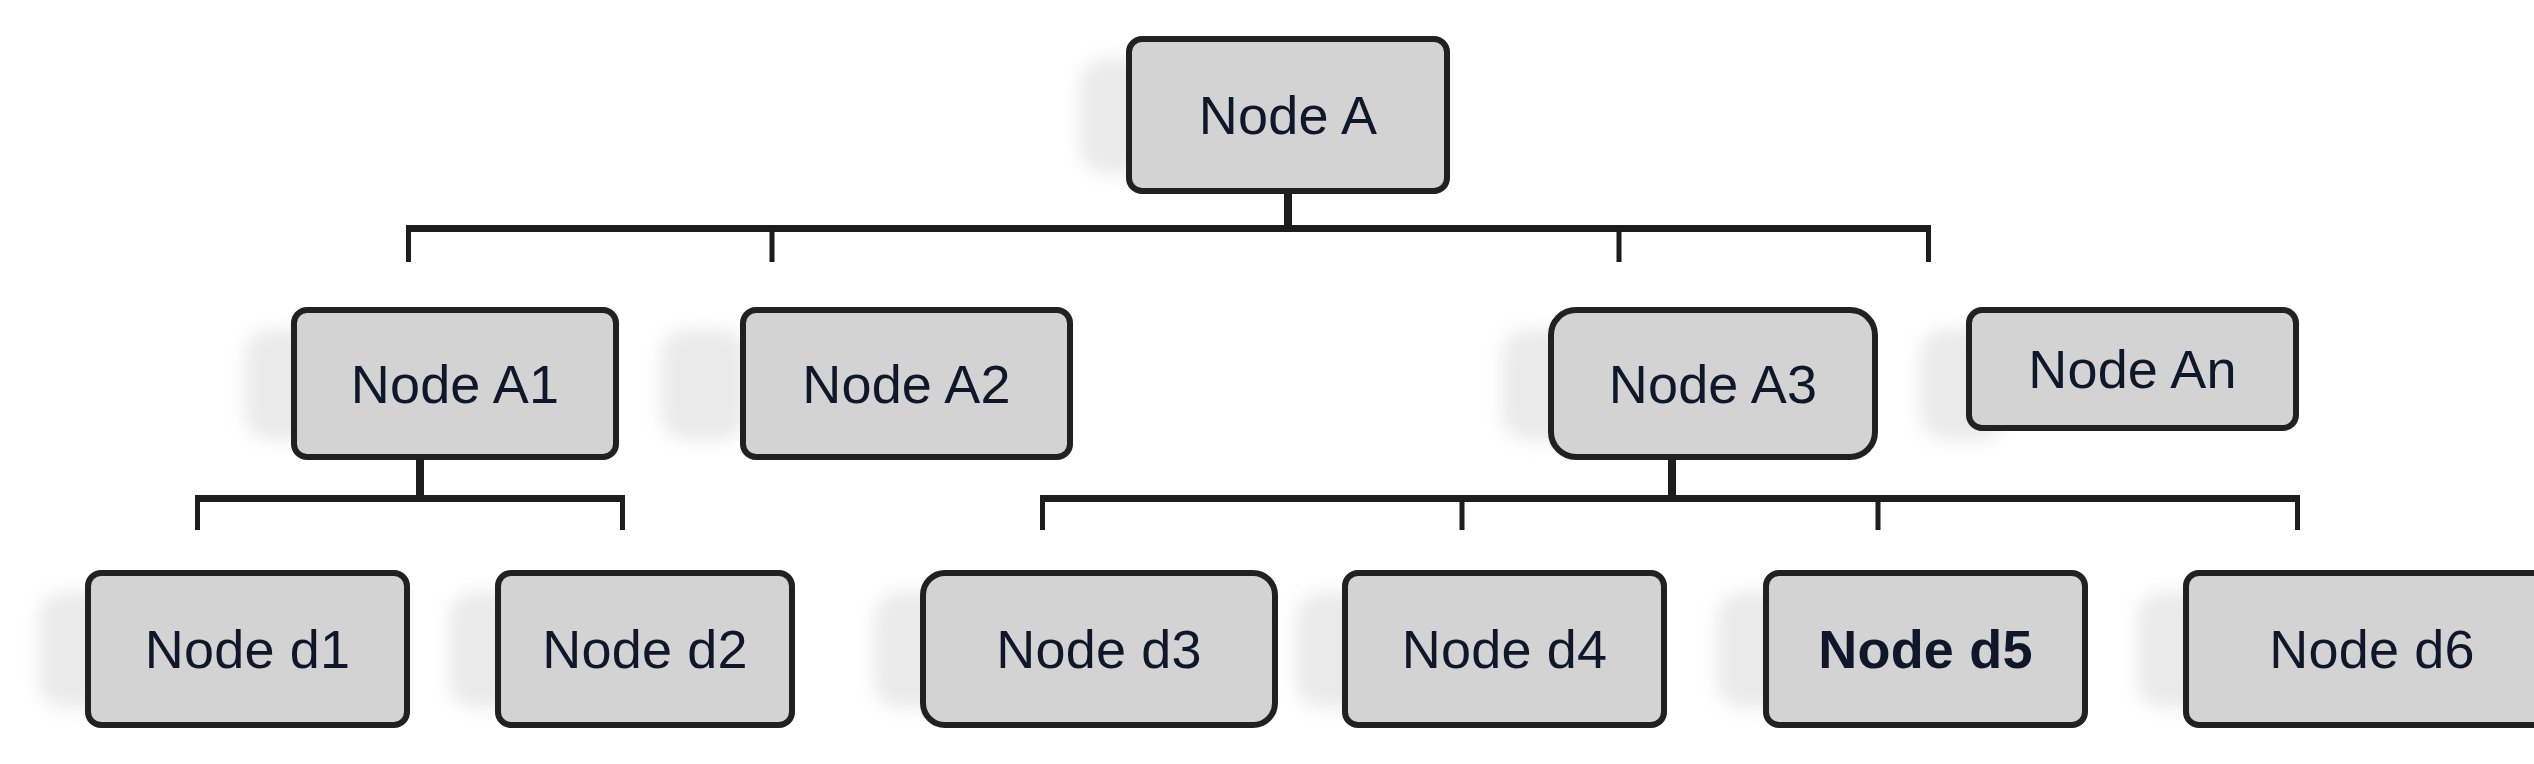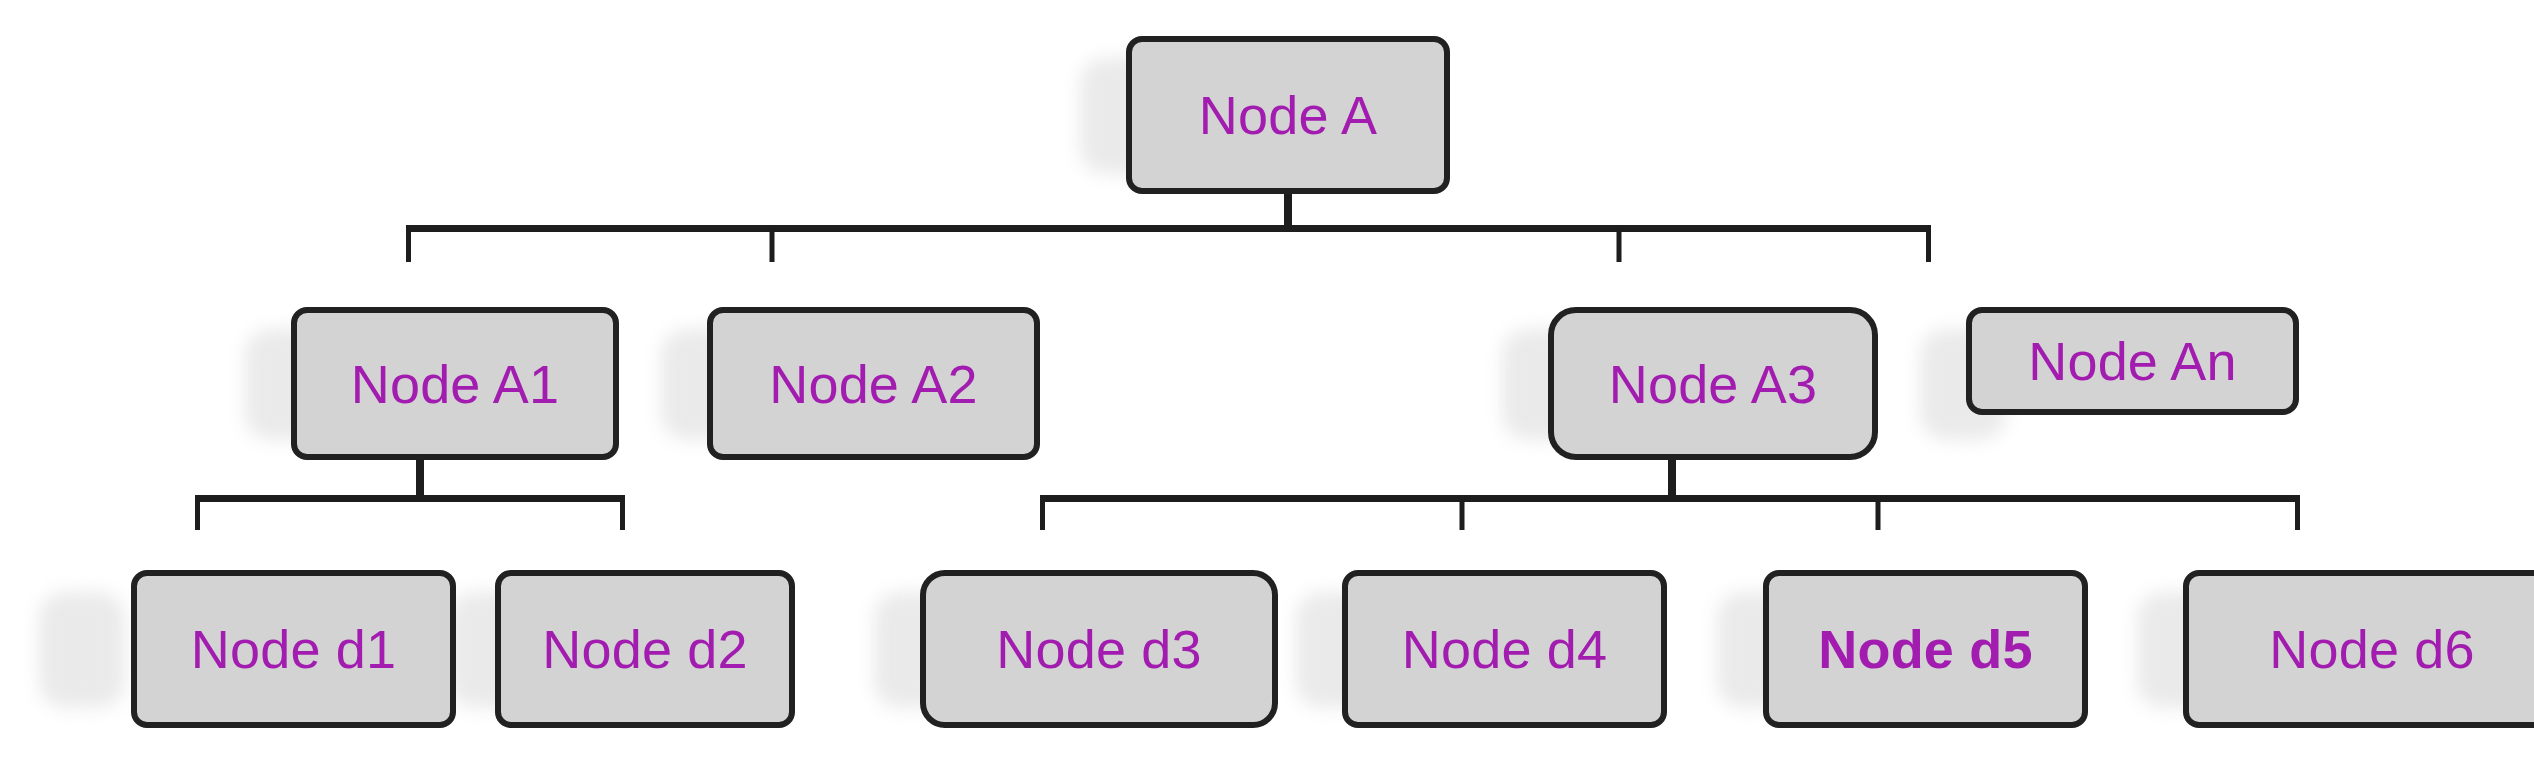--- a/index.html
+++ b/index.html
@@ -42,21 +42,21 @@
     align-items: center;
     justify-content: center;
     color: #0a0a0a;
     z-index: 3;
   }
   .node .node-label {
     font-size: 54px;
     line-height: 1;
     letter-spacing: 0.2px;
     white-space: nowrap;
-    color: #a21caf;
+    color: #0f172a;
   }
 
   
   .node-shadow {
     position: absolute;
     background: #e9e9e9;
     border-radius: 26px;
     filter: blur(9px);
     opacity: 0.95;
     z-index: 1;
@@ -99,33 +99,33 @@
   <div id="node-layer">
       <div class="node-shadow" style="left: 1080px; top: 58px; width: 86px; height: 116px; background: rgb(233, 233, 233);"></div>
       <div class="node" style="left: 1126px; top: 36px; width: 324px; height: 158px; background: rgb(211, 211, 211); border-color: rgb(33, 33, 33);">
         <span class="node-label">Node A</span>
       </div>
       <div class="node-shadow" style="left: 245px; top: 329px; width: 86px; height: 111px; background: rgb(233, 233, 233);"></div>
       <div class="node" style="left: 291px; top: 307px; width: 328px; height: 153px; background: rgb(211, 211, 211); border-color: rgb(33, 33, 33);">
         <span class="node-label">Node A1</span>
       </div>
       <div class="node-shadow" style="left: 661px; top: 329px; width: 86px; height: 111px; background: rgb(233, 233, 233);"></div>
-      <div class="node" style="left: 707px; top: 307px; width: 333px; height: 153px; background: rgb(211, 211, 211); border-color: rgb(33, 33, 33);">
+      <div class="node" style="left: 740px; top: 307px; width: 333px; height: 153px; background: rgb(211, 211, 211); border-color: rgb(33, 33, 33);">
         <span class="node-label">Node A2</span>
       </div>
       <div class="node-shadow" style="left: 1502px; top: 329px; width: 86px; height: 111px; background: rgb(233, 233, 233);"></div>
       <div class="node" style="left: 1548px; top: 307px; width: 330px; height: 153px; background: rgb(211, 211, 211); border-color: rgb(33, 33, 33); border-radius: 28px;">
         <span class="node-label">Node A3</span>
       </div>
       <div class="node-shadow" style="left: 1920px; top: 329px; width: 86px; height: 111px; background: rgb(233, 233, 233);"></div>
-      <div class="node" style="left: 1966px; top: 307px; width: 333px; height: 108px; background: rgb(211, 211, 211); border-color: rgb(33, 33, 33);">
+      <div class="node" style="left: 1966px; top: 307px; width: 333px; height: 124px; background: rgb(211, 211, 211); border-color: rgb(33, 33, 33);">
         <span class="node-label">Node An</span>
       </div>
       <div class="node-shadow" style="left: 39px; top: 592px; width: 86px; height: 116px; background: rgb(233, 233, 233);"></div>
-      <div class="node" style="left: 85px; top: 570px; width: 325px; height: 158px; background: rgb(211, 211, 211); border-color: rgb(33, 33, 33); margin-left: 46px;">
+      <div class="node" style="left: 85px; top: 570px; width: 325px; height: 158px; background: rgb(211, 211, 211); border-color: rgb(33, 33, 33);">
         <span class="node-label">Node d1</span>
       </div>
       <div class="node-shadow" style="left: 449px; top: 592px; width: 86px; height: 116px; background: rgb(233, 233, 233);"></div>
       <div class="node" style="left: 495px; top: 570px; width: 300px; height: 158px; background: rgb(211, 211, 211); border-color: rgb(33, 33, 33);">
         <span class="node-label">Node d2</span>
       </div>
       <div class="node-shadow" style="left: 874px; top: 592px; width: 86px; height: 116px; background: rgb(233, 233, 233);"></div>
       <div class="node" style="left: 920px; top: 570px; width: 358px; height: 158px; background: rgb(211, 211, 211); border-color: rgb(33, 33, 33); border-radius: 25px;">
         <span class="node-label">Node d3</span>
       </div>

